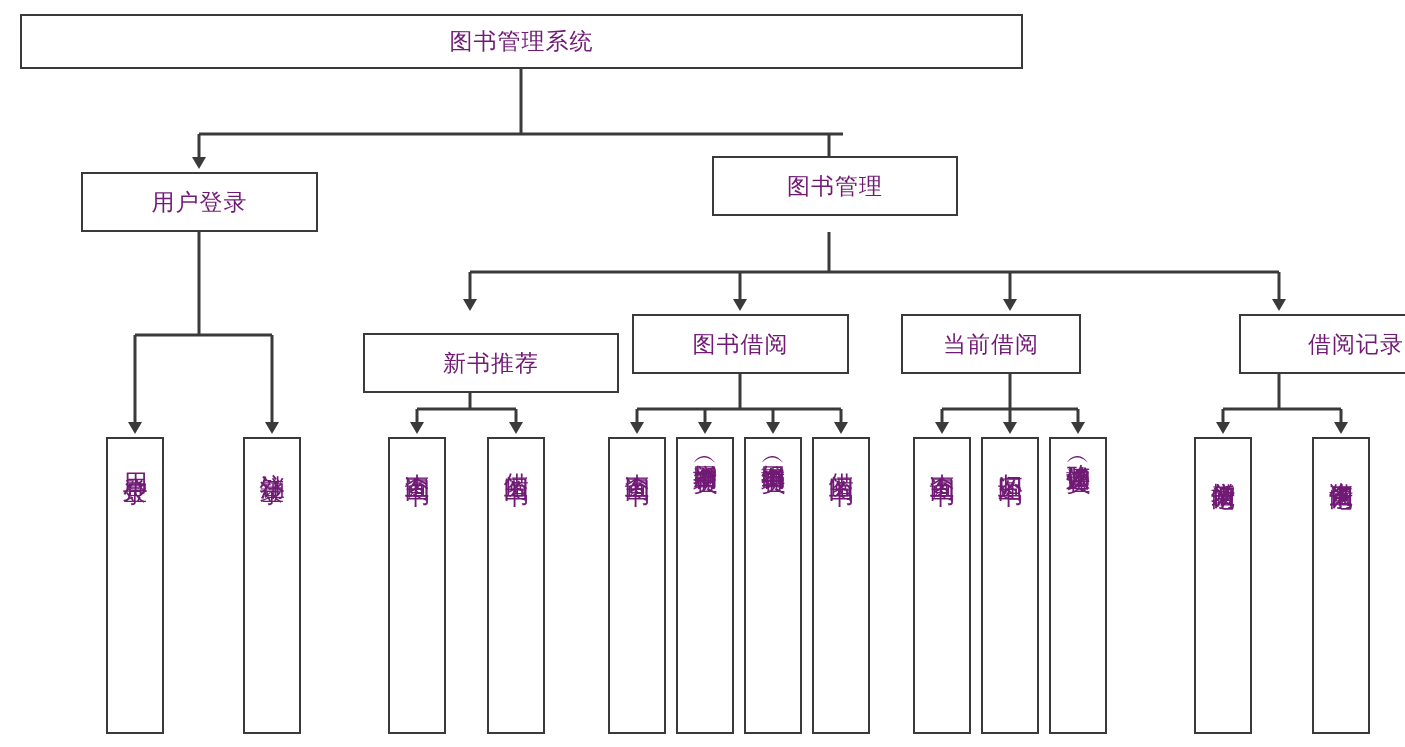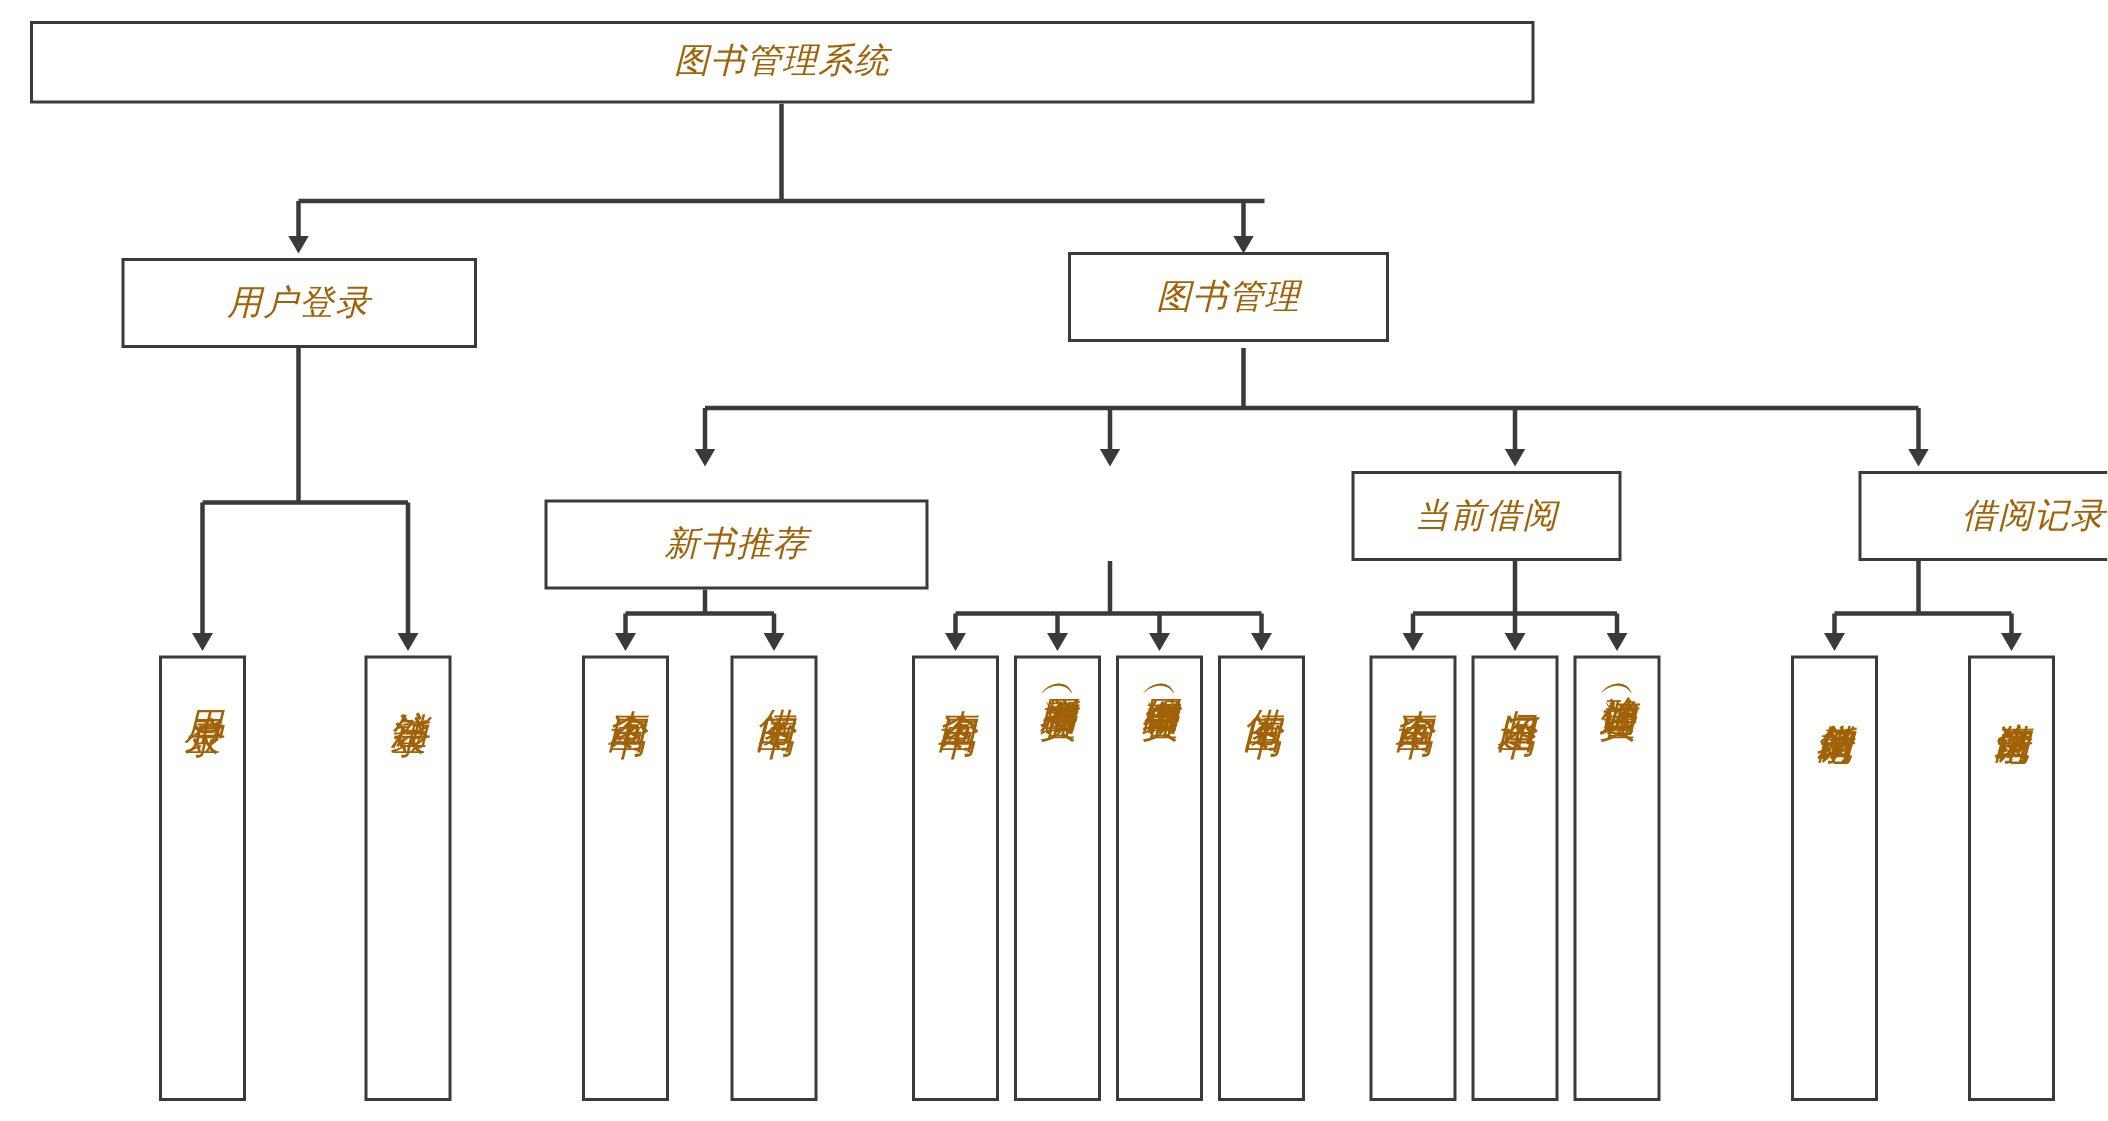--- a/index.html
+++ b/index.html
@@ -14,22 +14,21 @@
     border:2.5px solid #3a3a3a;
     display:flex;
     align-items:center;
     justify-content:center;
     color:#333333;
   }
   .node .lbl{
     display:block;
     text-align:right;
     line-height:1.05;
-    color:#a16207;
-    font-style:italic;
+    color:#701a75;
   }
   
   .node.h .lbl{font-size:23px;letter-spacing:1px;}
   .node.root .lbl{font-size:23px;letter-spacing:1px;}
 
   
   .node.v{
     align-items:flex-start;
     justify-content:center;
     padding-top:14px;
@@ -109,26 +108,29 @@
     </g>
   </svg>
 
   <div class="node root h" style="left:20px;top:14px;width:1003px;height:55px;">
     <span class="lbl">图书管理系统</span>
   </div>
 
   <div class="node h" style="left:81px;top:172px;width:237px;height:60px;">
     <span class="lbl">用户登录</span>
   </div>
-  <div class="node h" style="left:712px;top:168px;width:214px;height:60px;">
+  <div class="node h" style="left:712px;top:156px;width:246px;height:60px;">
     <span class="lbl">图书管理</span>
   </div>
 
   <div class="node h" style="left:363px;top:314px;width:256px;height:60px;margin-top:19px;">
     <span class="lbl">新书推荐</span>
+  </div>
+  <div class="node h" style="left:632px;top:314px;width:217px;height:60px;">
+    <span class="lbl">图书借阅</span>
   </div>
   <div class="node h" style="left:901px;top:314px;width:180px;height:60px;">
     <span class="lbl">当前借阅</span>
   </div>
   <div class="node h" style="left:1239px;top:314px;width:215px;height:60px;padding-left:19px;">
     <span class="lbl">借阅记录</span>
   </div>
 
   <div class="node v" style="left:106px;top:437px;width:58px;height:297px;">
     <span class="lbl">用户登录</span>

